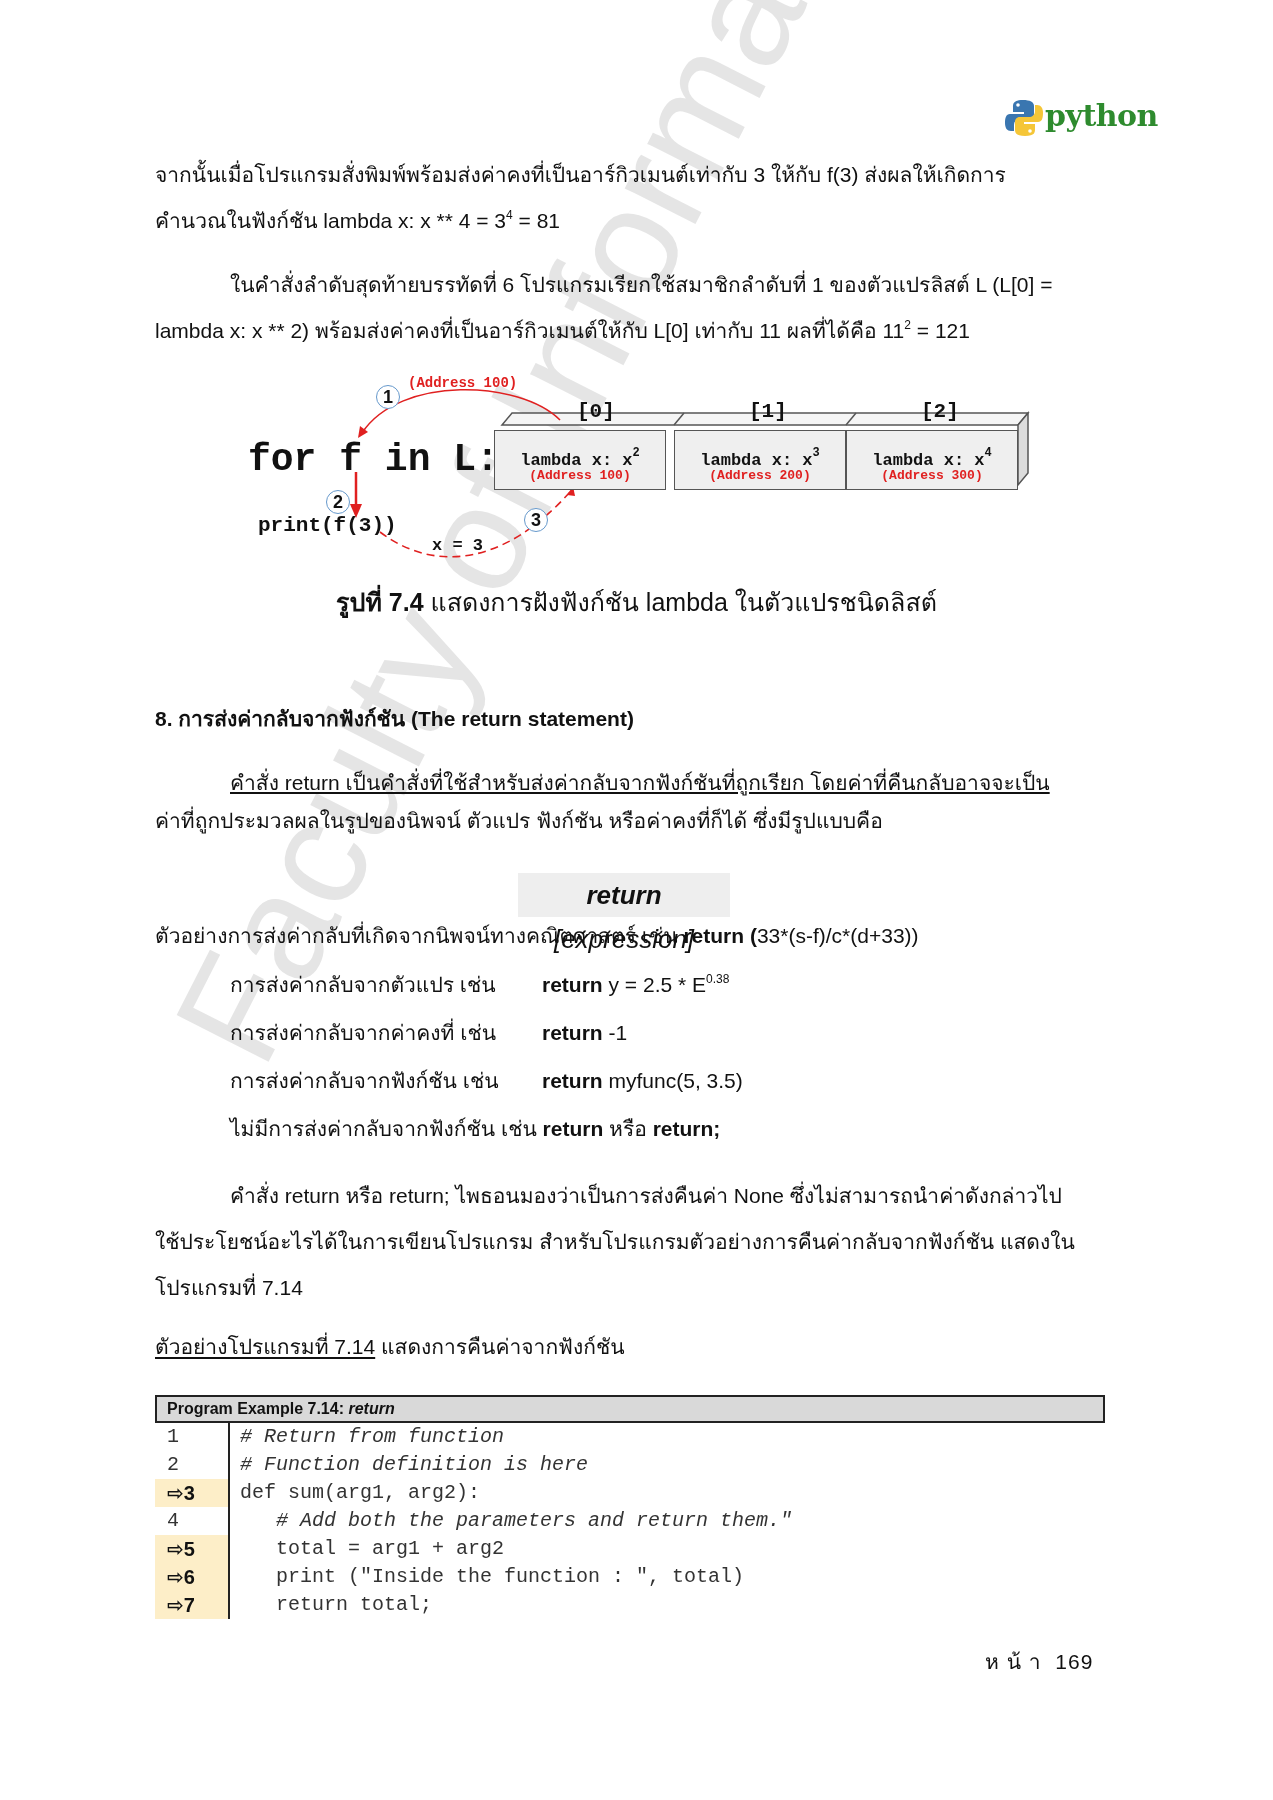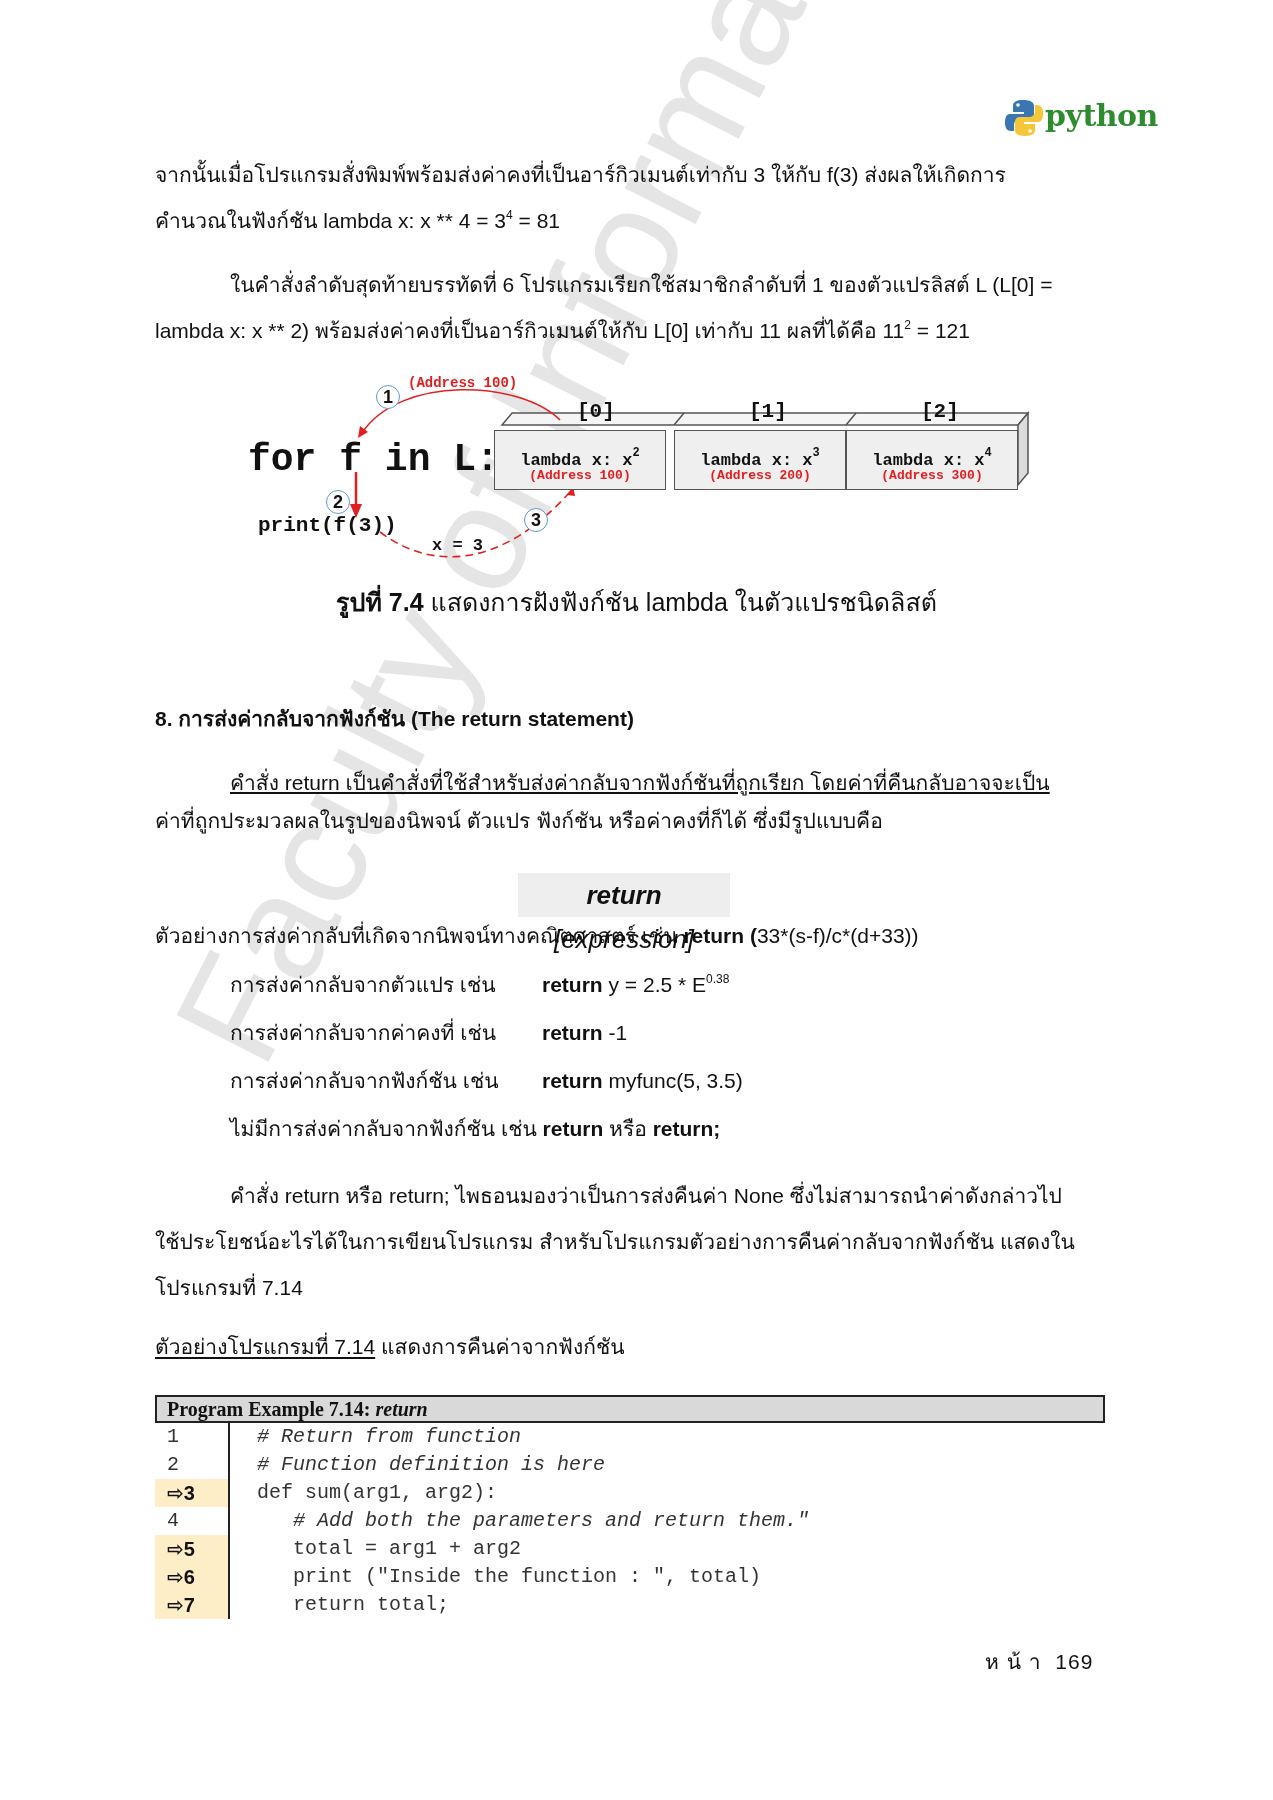--- a/index.html
+++ b/index.html
@@ -39,28 +39,28 @@
 
   .ex-line { position: absolute; font-size: 21px; line-height: 46px; white-space: nowrap; }
   .ex-label { display: inline-block; width: 312px; }
 
   .prog-caption { left: 155px; top: 1330px; font-size: 21px; }
   .prog-caption u { text-underline-offset: 3px; }
 
   
   .prog { left: 155px; top: 1395px; width: 950px; }
   .prog-head { height: 28px; border: 2px solid #222; background: #d9d9d9; box-sizing: border-box;
-               font-family: Liberation Serif, serif; font-weight: bold; font-size: 20px;
+               font-family: Liberation Sans, sans-serif; font-weight: bold; font-size: 16px;
                line-height: 24px; padding-left: 10px; }
   .code-row { position: relative; height: 28px; }
   .ln { position: absolute; left: 0; top: 0; width: 73px; height: 28px; box-sizing: border-box;
         padding-left: 12px; font-family: "Liberation Mono", "DejaVu Sans Mono", monospace; font-size: 20px; line-height: 28px; color: #333; }
   .ln.hl { background: #fdeec8; font-family: "Liberation Sans", "DejaVu Sans", sans-serif; font-weight: bold; color: #111; }
   .code { position: absolute; left: 85px; top: 0; font-family: "Liberation Mono", "DejaVu Sans Mono", monospace;
-          font-size: 20px; line-height: 28px; white-space: pre; color: #333; margin-left: 17px; }
+          font-size: 20px; line-height: 28px; white-space: pre; color: #333; }
   .code.cm { font-style: italic; }
   .vline { position: absolute; left: 73px; top: 28px; width: 2px; height: 196px; background: #222; }
 
   .page-num { left: 985px; top: 1645px; font-size: 21px; letter-spacing: 1px; }
 
   .watermark { position: absolute; left: 140px; top: 1010px; font-size: 150px; color: rgba(150,150,150,0.25);
                transform: rotate(-63deg); transform-origin: left top; white-space: nowrap;
                font-family: "Liberation Sans", sans-serif; pointer-events: none; }
 </style>
 </head>

